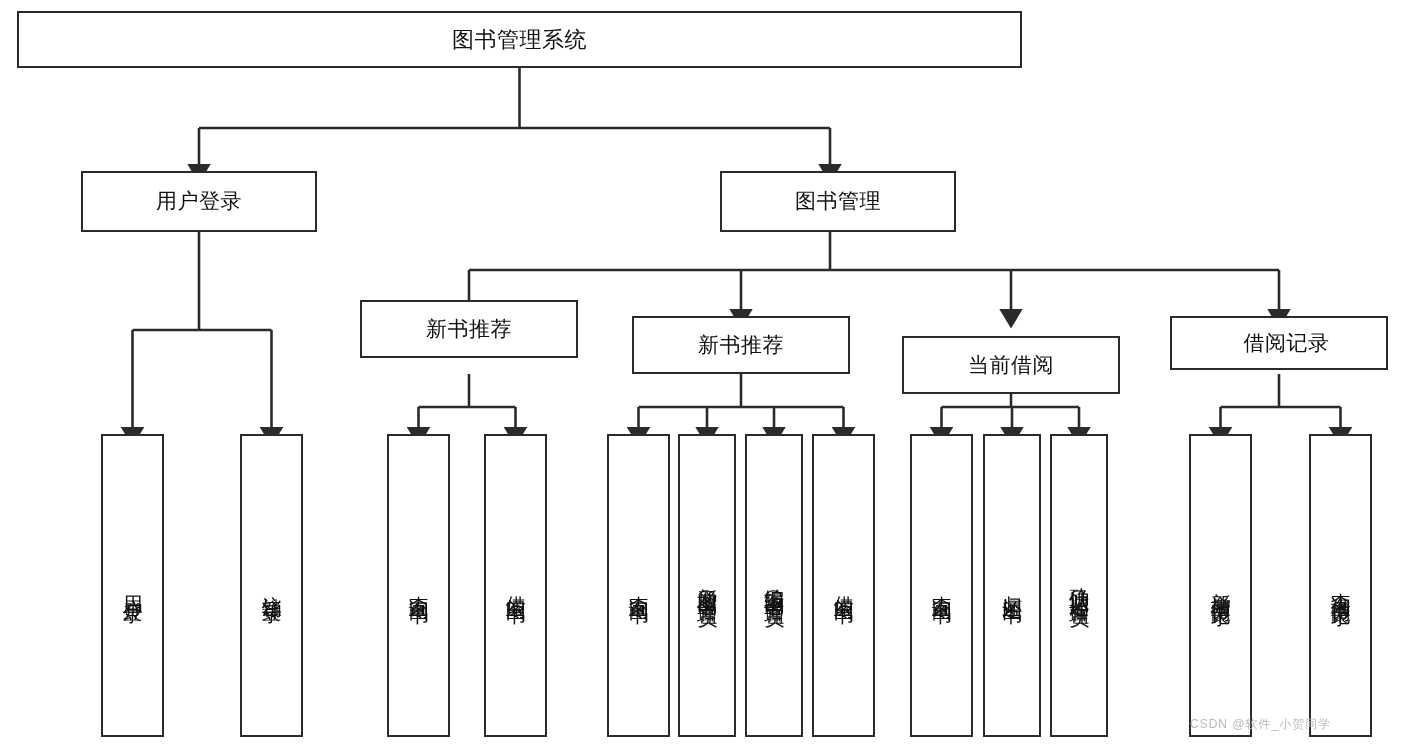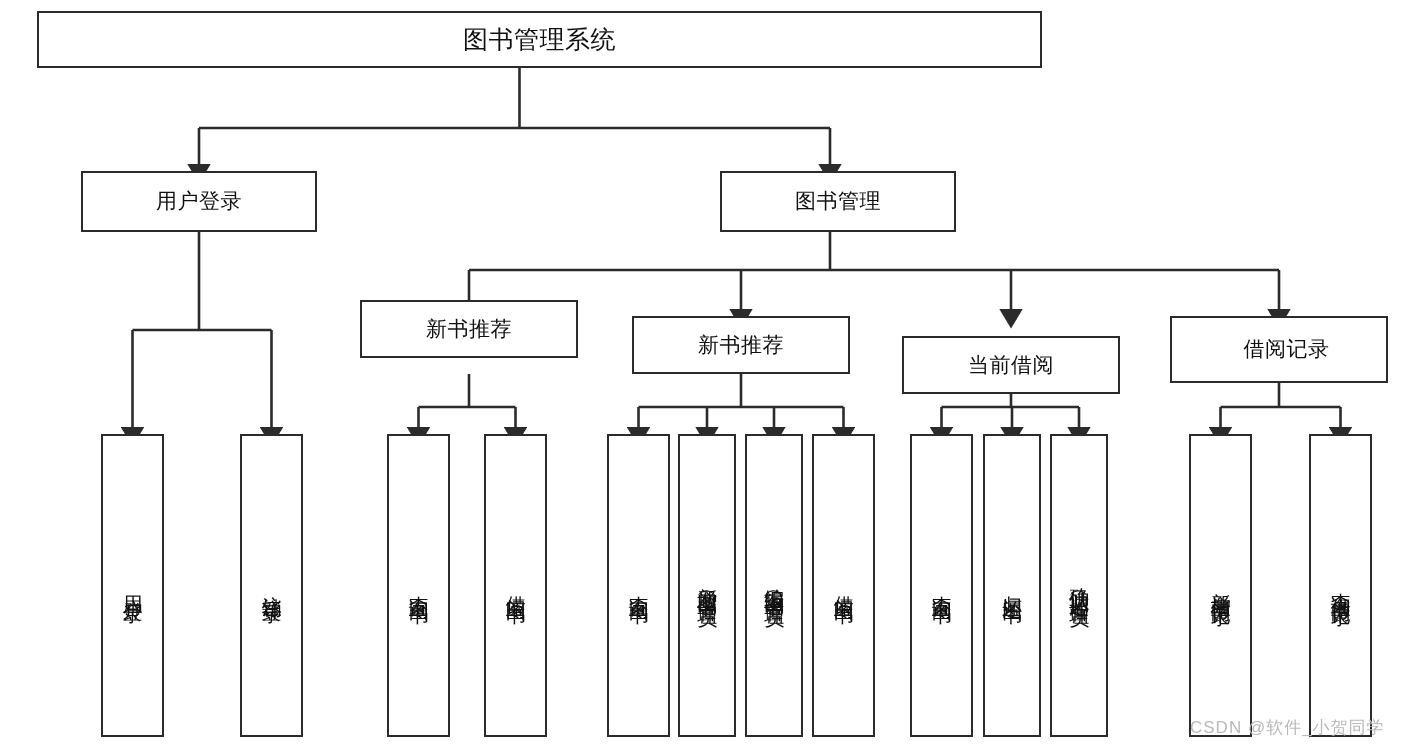--- a/index.html
+++ b/index.html
@@ -26,22 +26,21 @@
     align-items: center;
     justify-content: center;
     color: #111111;
     line-height: 1.18;
   }
   .node.h {
     font-size: 21px;
     letter-spacing: 0.5px;
   }
   .node.root {
-    font-size: 25px;
-    margin-left: 20px;
+    font-size: 22px;
   }
   .node.v {
     writing-mode: vertical-rl;
     text-orientation: upright;
     font-size: 20px;
     letter-spacing: 3px;
     padding: 6px 0;
     align-items: center;
     justify-content: center;
   }
@@ -54,21 +53,21 @@
     position: absolute;
     left: 0;
     top: 0;
     width: 1405px;
     height: 747px;
     pointer-events: none;
   }
   .watermark {
     position: absolute;
     color: #b9b9b9;
-    font-size: 17px;
+    font-size: 12px;
     letter-spacing: 1px;
     white-space: nowrap;
   }
 </style>
 </head>
 <body>
 
 <div id="canvas">
 
   <svg class="edges" id="edge-layer" width="1405" height="747" viewBox="0 0 1405 747">
@@ -126,21 +125,21 @@
       </div>
       <div class="node lvl3 h" style="left: 360px; top: 300px; width: 218px; height: 58px;">
         <span class="htxt">新书推荐</span>
       </div>
       <div class="node lvl3 h" style="left: 632px; top: 316px; width: 218px; height: 58px;">
         <span class="htxt">新书推荐</span>
       </div>
       <div class="node lvl3 h" style="left: 902px; top: 316px; width: 218px; height: 58px; margin-top: 20px;">
         <span class="htxt">当前借阅</span>
       </div>
-      <div class="node lvl3 h" style="left: 1170px; top: 316px; width: 218px; height: 67px; padding-left: 15px;">
+      <div class="node lvl3 h" style="left: 1170px; top: 316px; width: 218px; height: 54px; padding-left: 15px;">
         <span class="htxt">借阅记录</span>
       </div>
       <div class="node leaf v" style="left: 101px; top: 434px; width: 63px; height: 303px;">
         <span class="vtxt">用户登录</span>
       </div>
       <div class="node leaf v" style="left: 240px; top: 434px; width: 63px; height: 303px;">
         <span class="vtxt">注销登录</span>
       </div>
       <div class="node leaf v" style="left: 387px; top: 434px; width: 63px; height: 303px;">
         <span class="vtxt">查询图书</span>

